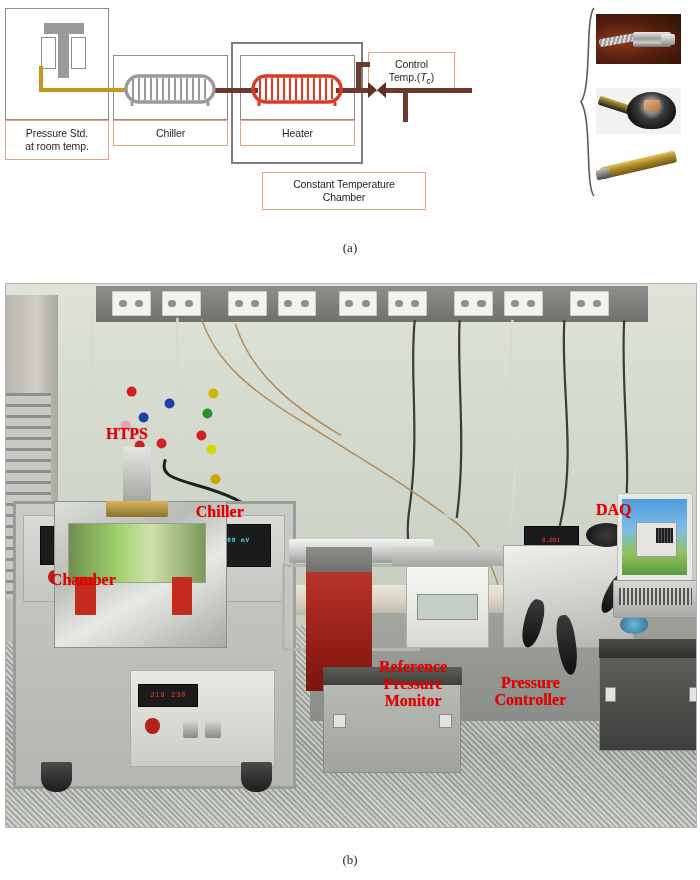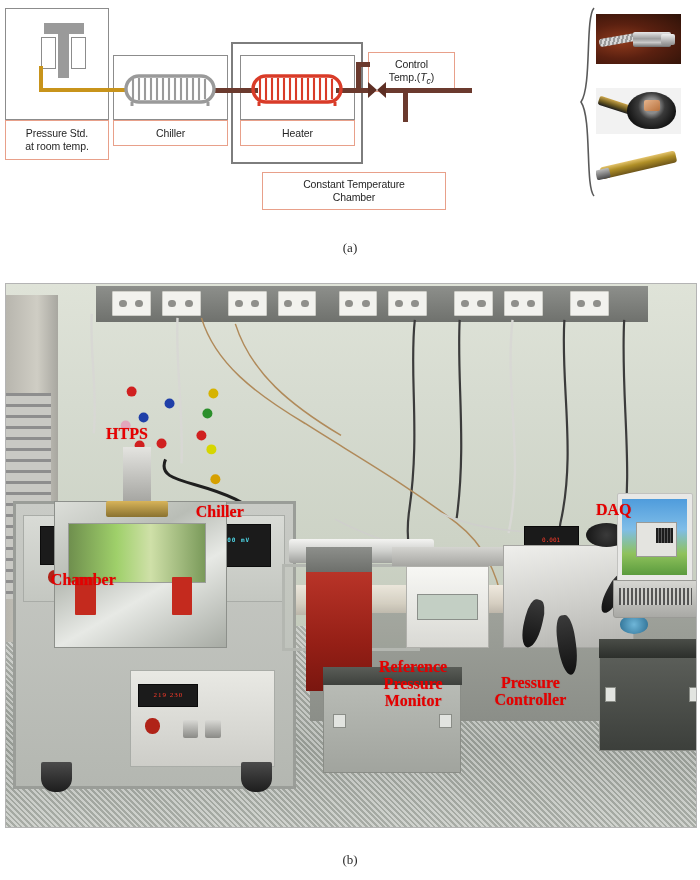--- a/index.html
+++ b/index.html
@@ -321,21 +321,21 @@
     background: #e2e4e0; border: 1px solid #8a8d87;
   }
   #bottom-unit {
     position: absolute; left: 18%; top: 71%; width: 21%; height: 18%;
     background: linear-gradient(180deg,#e9e9e4,#cdcdc8);
     border: 1px solid #a9aca7;
   }
   #bottom-disp {
     position: absolute; left: 5%; top: 14%; width: 42%; height: 24%;
     background: #1b1b1b; border: 1px solid #0a0a0a;
-    font-family: Liberation Serif, serif; color: #ff3b2a;
+    font-family: Liberation Mono, monospace; color: #ff3b2a;
     font-size: 7px; display:flex; align-items:center; justify-content:center;
     letter-spacing: 1px;
   }
   .caster {
     position: absolute; width: 4.5%; height: 5.5%;
     background: linear-gradient(180deg,#4b4b4b,#1d1d1d);
     border-radius: 2px 2px 45% 45%;
   }
 
   
@@ -384,21 +384,21 @@
         <span>Control</span><br>
         <span>Temp.(</span><i>T</i><sub style="font-style:italic;">c</sub><span>)</span>
       </span>
     </div>
 
     <div class="lbox" style="left:240px; top:120px; width:115px; height:26px;">
       <span>Heater</span>
     </div>
 
 
-    <div class="lbox" style="left:262px; top:172px; width:184px; height:38px;">
+    <div class="lbox" style="left:262px; top:172px; width:164px; height:38px;">
       <span style="white-space:pre-line;">Constant Temperature
 Chamber</span>
     </div>
 
 
     <div class="pipe-gold" style="left:39px; top:66px; width:4px; height:26px;"></div>
     <div class="pipe-gold" style="left:39px; top:88px; width:88px; height:4px;"></div>
 
     <div class="pipe-dark" style="left:214px; top:87.5px; width:44px; height:5px;"></div>
     <div class="pipe-dark" style="left:336px; top:87.5px; width:38px; height:5px;"></div>

